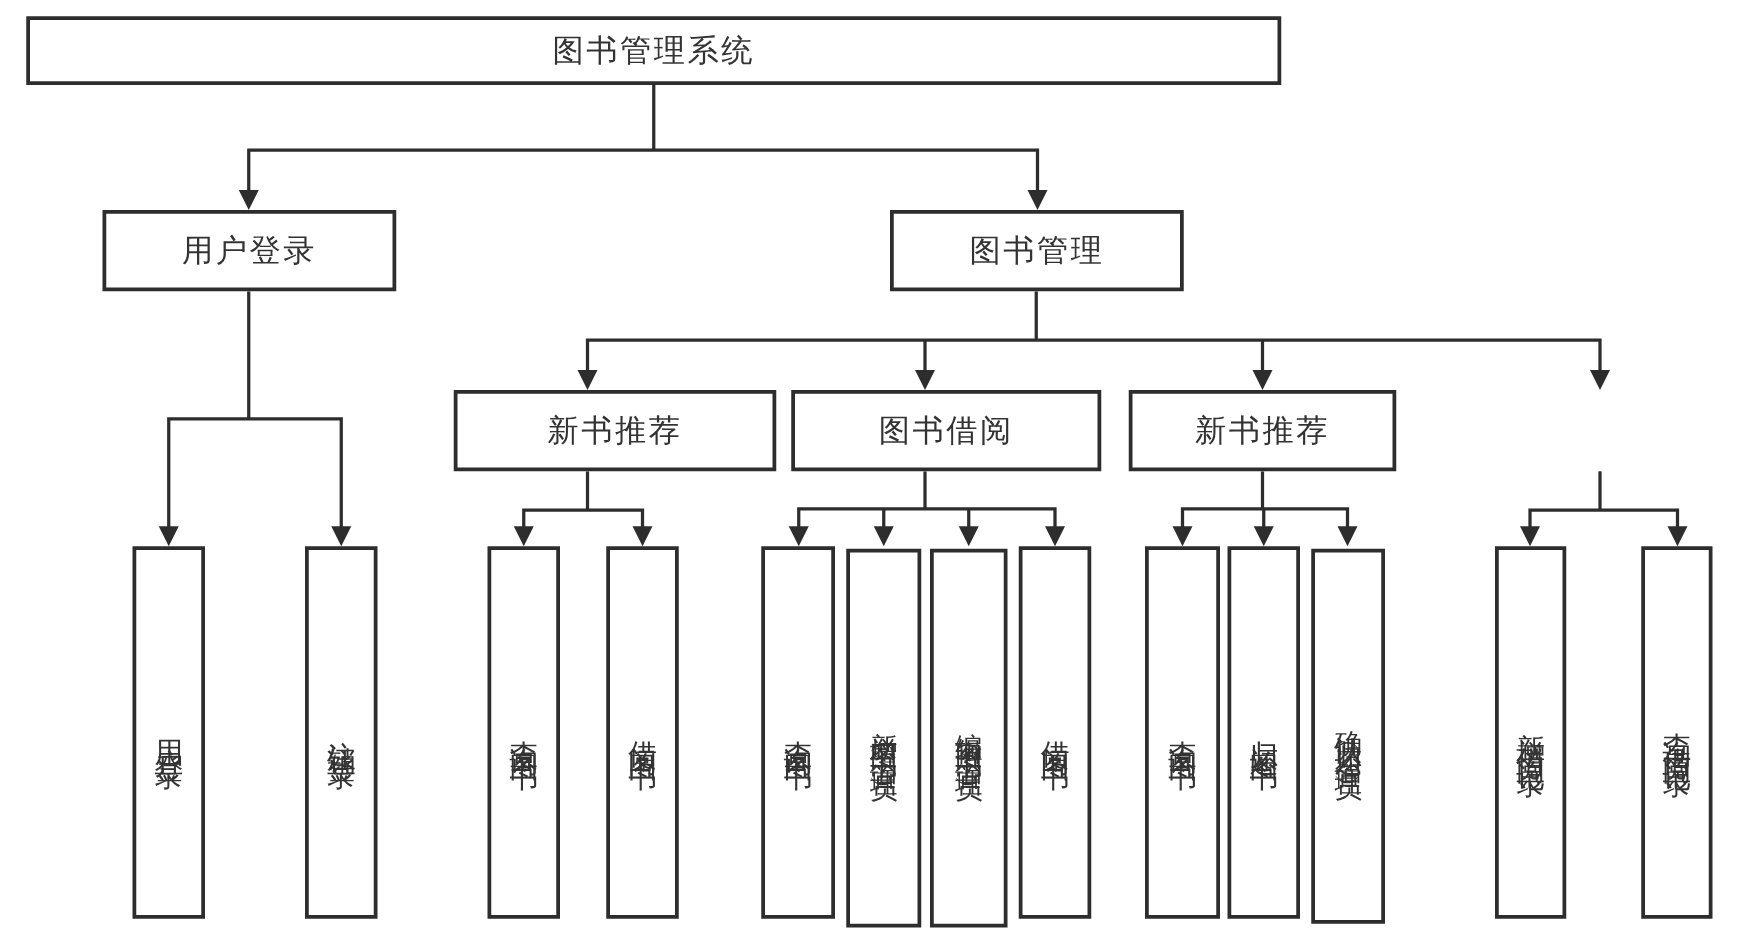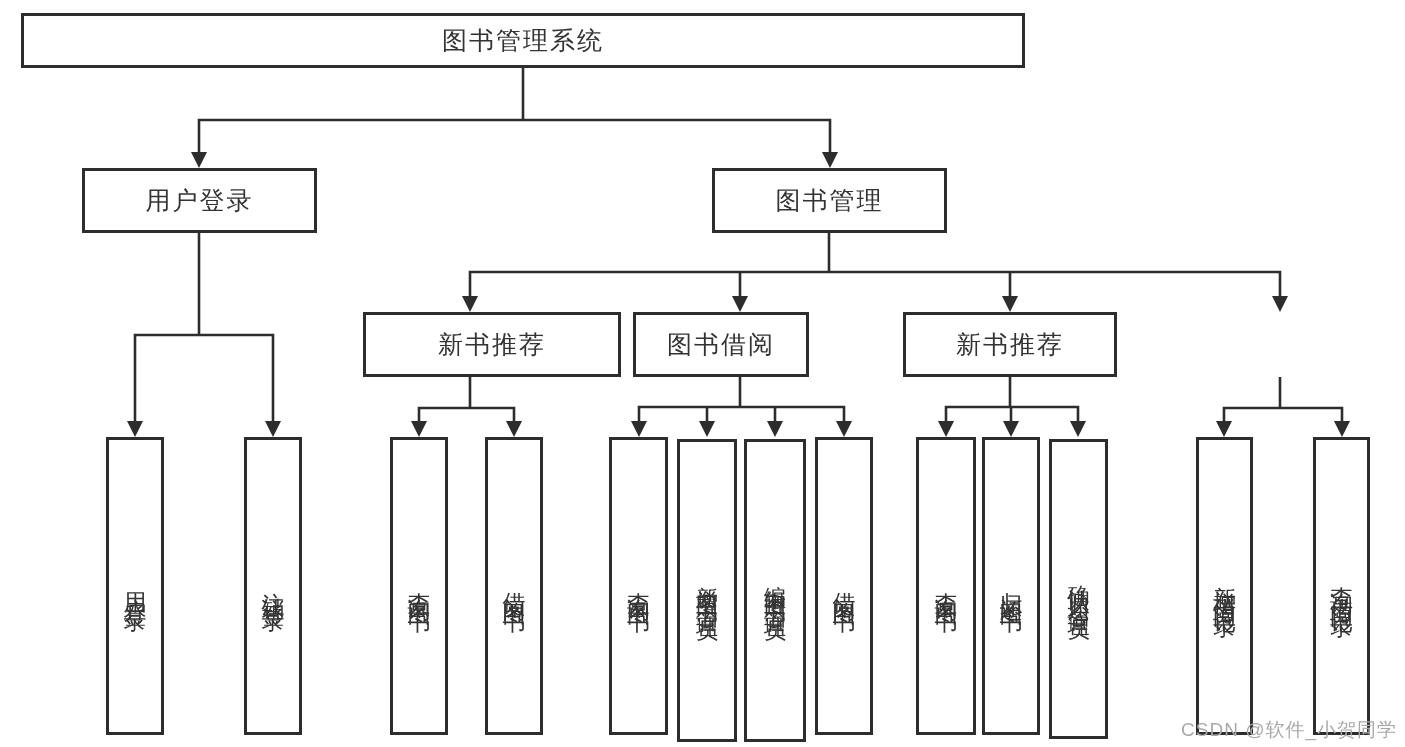--- a/index.html
+++ b/index.html
@@ -127,21 +127,21 @@
   <div class="node node-h" style="left:82px; top:168px; width:235px; height:65px;">
     <span>用户登录</span>
   </div>
   <div class="node node-h" style="left:712px; top:168px; width:235px; height:65px;">
     <span>图书管理</span>
   </div>
 
   <div class="node node-h" style="left:363px; top:312px; width:258px; height:65px;">
     <span>新书推荐</span>
   </div>
-  <div class="node node-h" style="left:633px; top:312px; width:176px; height:65px;text-align:center;">
+  <div class="node node-h" style="left:633px; top:312px; width:248px; height:65px;text-align:center;">
     <span>图书借阅</span>
   </div>
   <div class="node node-h" style="left:903px; top:312px; width:214px; height:65px;">
     <span>新书推荐</span>
   </div>
 
   <div class="leaf" style="left:106px; top:437px; width:58px; height:298px;">
     <span class="v-label">用户登录</span>
   </div>
   <div class="leaf" style="left:244px; top:437px; width:58px; height:298px;">
@@ -178,15 +178,14 @@
     <span class="v-label long">确认归还（管理员）</span>
   </div>
 
   <div class="leaf" style="left:1196px; top:437px; width:57px; height:298px;">
     <span class="v-label">新增借阅记录</span>
   </div>
   <div class="leaf" style="left:1313px; top:437px; width:57px; height:298px;">
     <span class="v-label">查询借阅记录</span>
   </div>
 
-  <div class="watermark">CSDN @软件_小贺同学</div>
 
 </div>
 
 </body></html>

